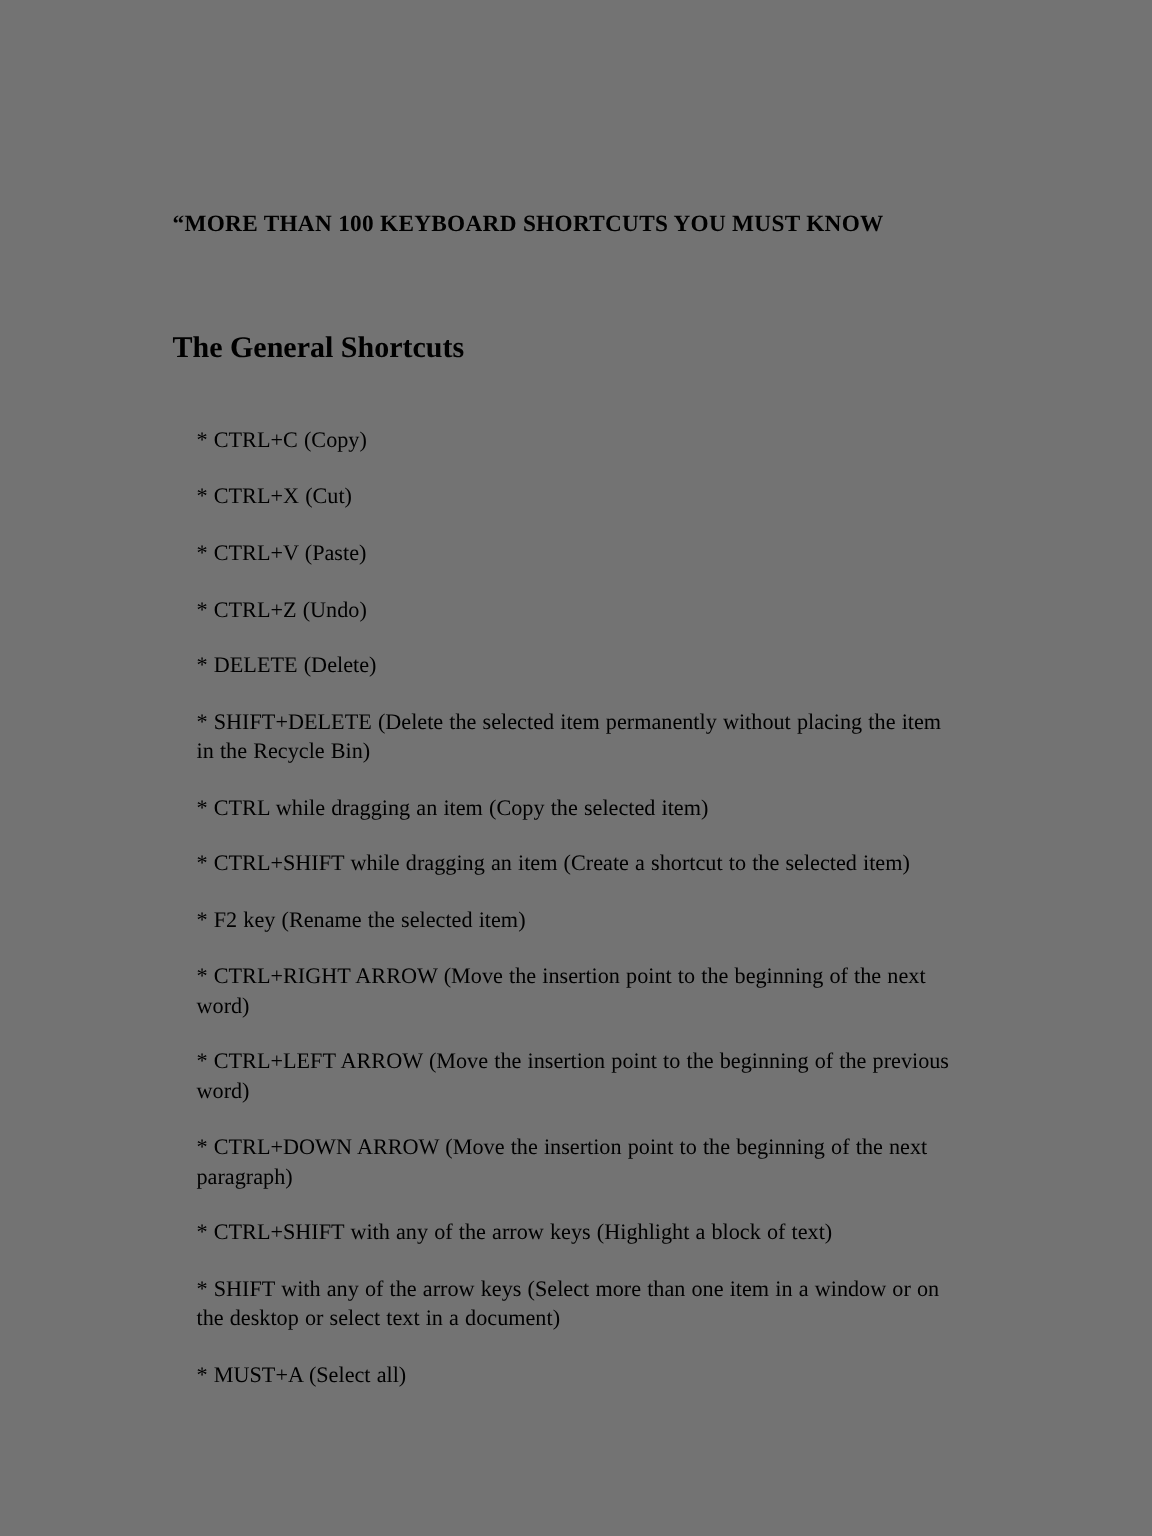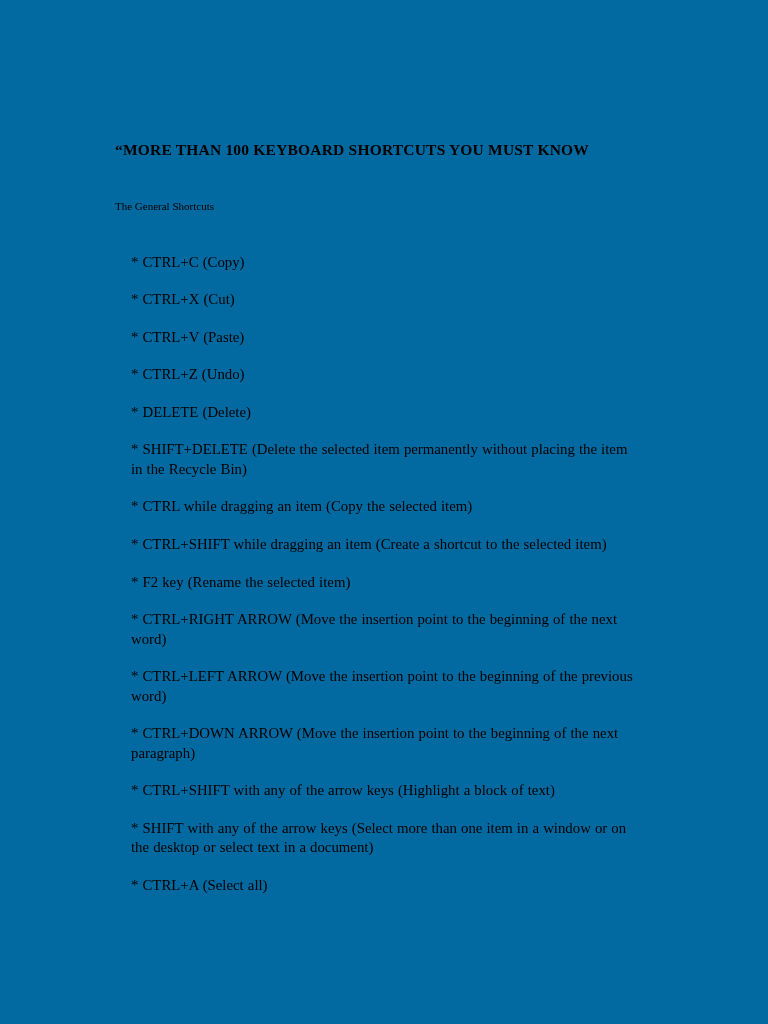--- a/index.html
+++ b/index.html
@@ -11,43 +11,43 @@
     width: 768px;
     height: 1024px;
     font-family: "Liberation Serif", serif;
     color: #000000;
     overflow: hidden;
   }
   .page {
     position: relative;
     width: 768px;
     height: 1024px;
-    background: #0369a1;
+    background: #737373;
     box-sizing: border-box;
   }
   .content {
     position: absolute;
     left: 115px;
     top: 140px;
     width: 540px;
   }
   .doc-title {
     font-family: "Liberation Serif", serif;
     font-weight: bold;
     font-size: 15.5px;
     letter-spacing: 0.2px;
     margin: 0 0 0 0;
     line-height: 1.35;
     font-variant: small-caps;
   }
   .section-heading {
     font-family: "Liberation Serif", serif;
-    font-weight: normal;
-    font-size: 11px;
-    margin: 38px 0 0 0;
+    font-weight: bold;
+    font-size: 20px;
+    margin: 58px 0 0 0;
     line-height: 1.35;
   }
   .items {
     margin: 16px;
     padding: 0;
     list-style: none;
   }
   .item {
     font-family: "Liberation Serif", serif;
     font-size: 14.8px;
@@ -78,17 +78,17 @@
       <li class="item">* DELETE (Delete)</li>
       <li class="item">* SHIFT+DELETE (Delete the selected item permanently without placing the item in the Recycle Bin)</li>
       <li class="item">* CTRL while dragging an item (Copy the selected item)</li>
       <li class="item">* CTRL+SHIFT while dragging an item (Create a shortcut to the selected item)</li>
       <li class="item">* F2 key (Rename the selected item)</li>
       <li class="item">* CTRL+RIGHT ARROW (Move the insertion point to the beginning of the next word)</li>
       <li class="item">* CTRL+LEFT ARROW (Move the insertion point to the beginning of the previous word)</li>
       <li class="item">* CTRL+DOWN ARROW (Move the insertion point to the beginning of the next paragraph)</li>
       <li class="item">* CTRL+SHIFT with any of the arrow keys (Highlight a block of text)</li>
       <li class="item">* SHIFT with any of the arrow keys (Select more than one item in a window or on the desktop or select text in a document)</li>
-      <li class="item">* CTRL+A (Select all)</li>
+      <li class="item">* MUST+A (Select all)</li>
     </ul>
 
   </div>
 </div>
 
 </body></html>

